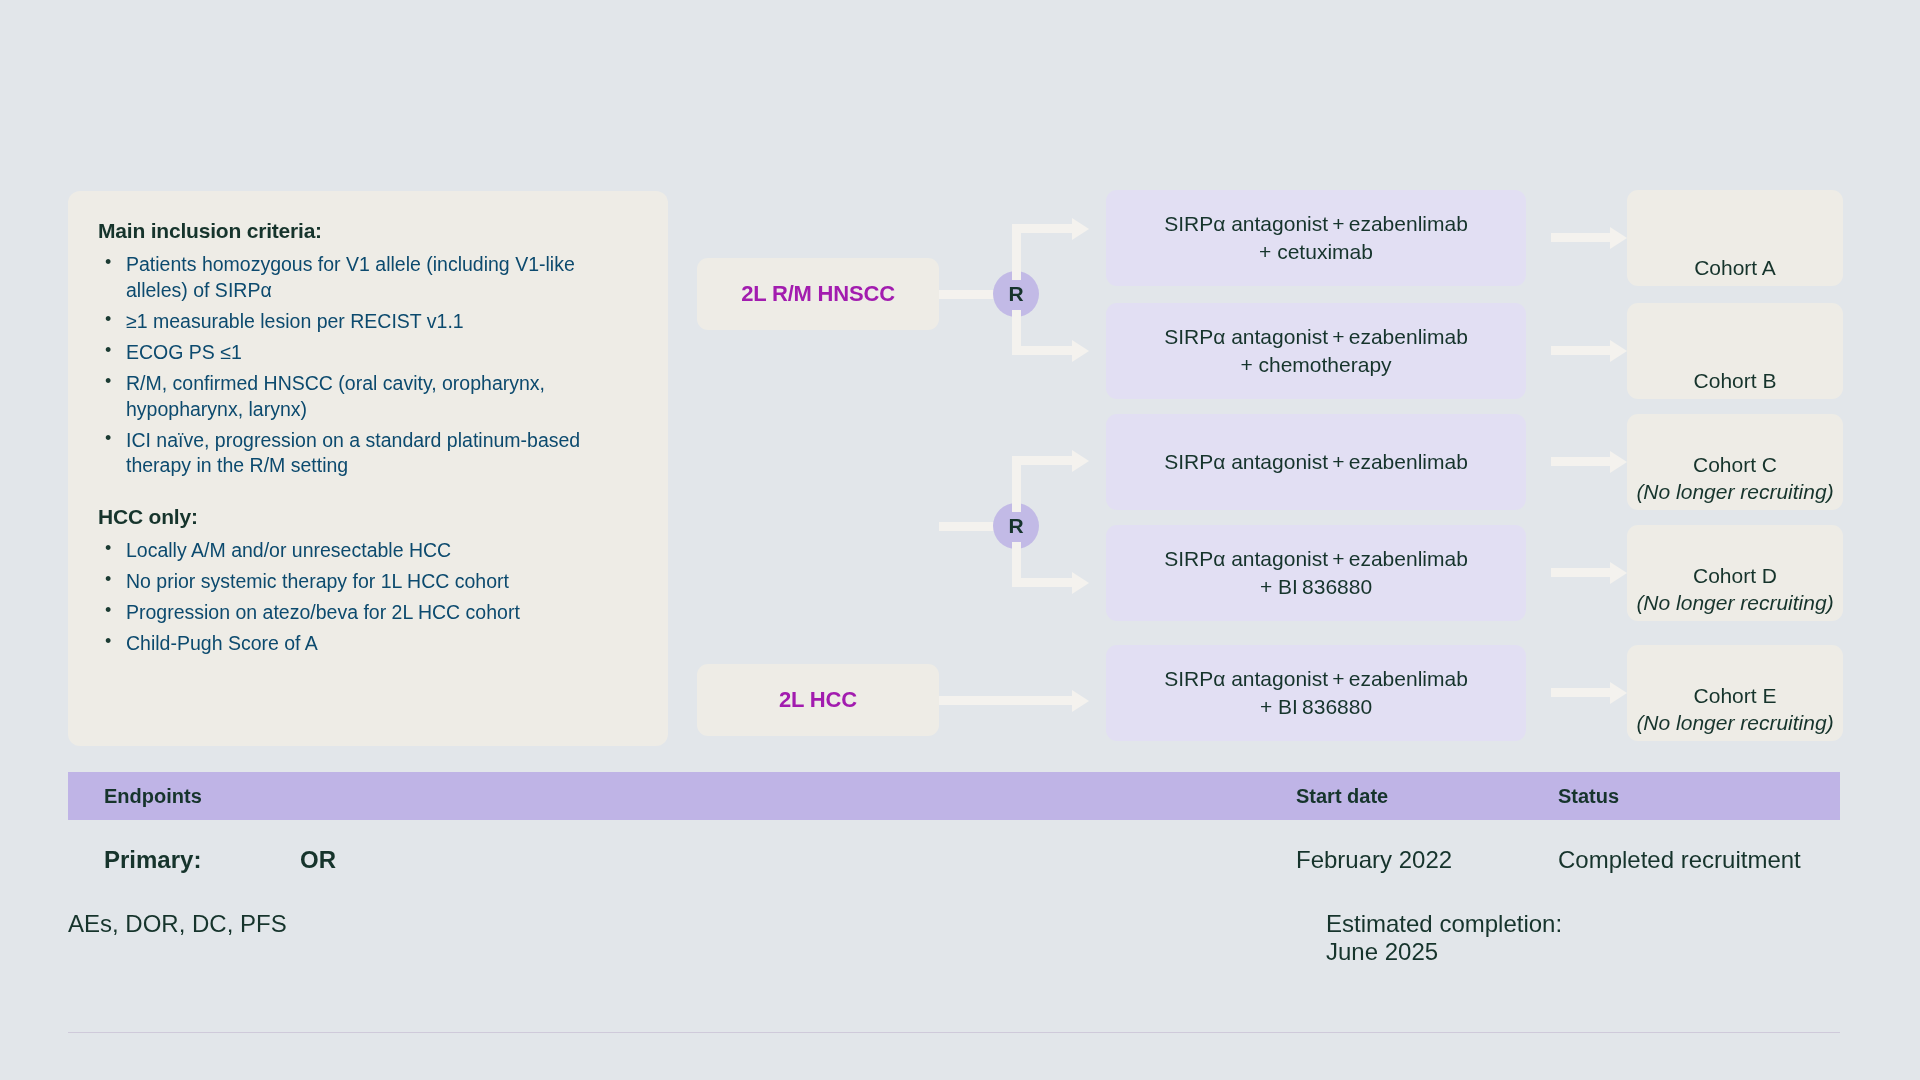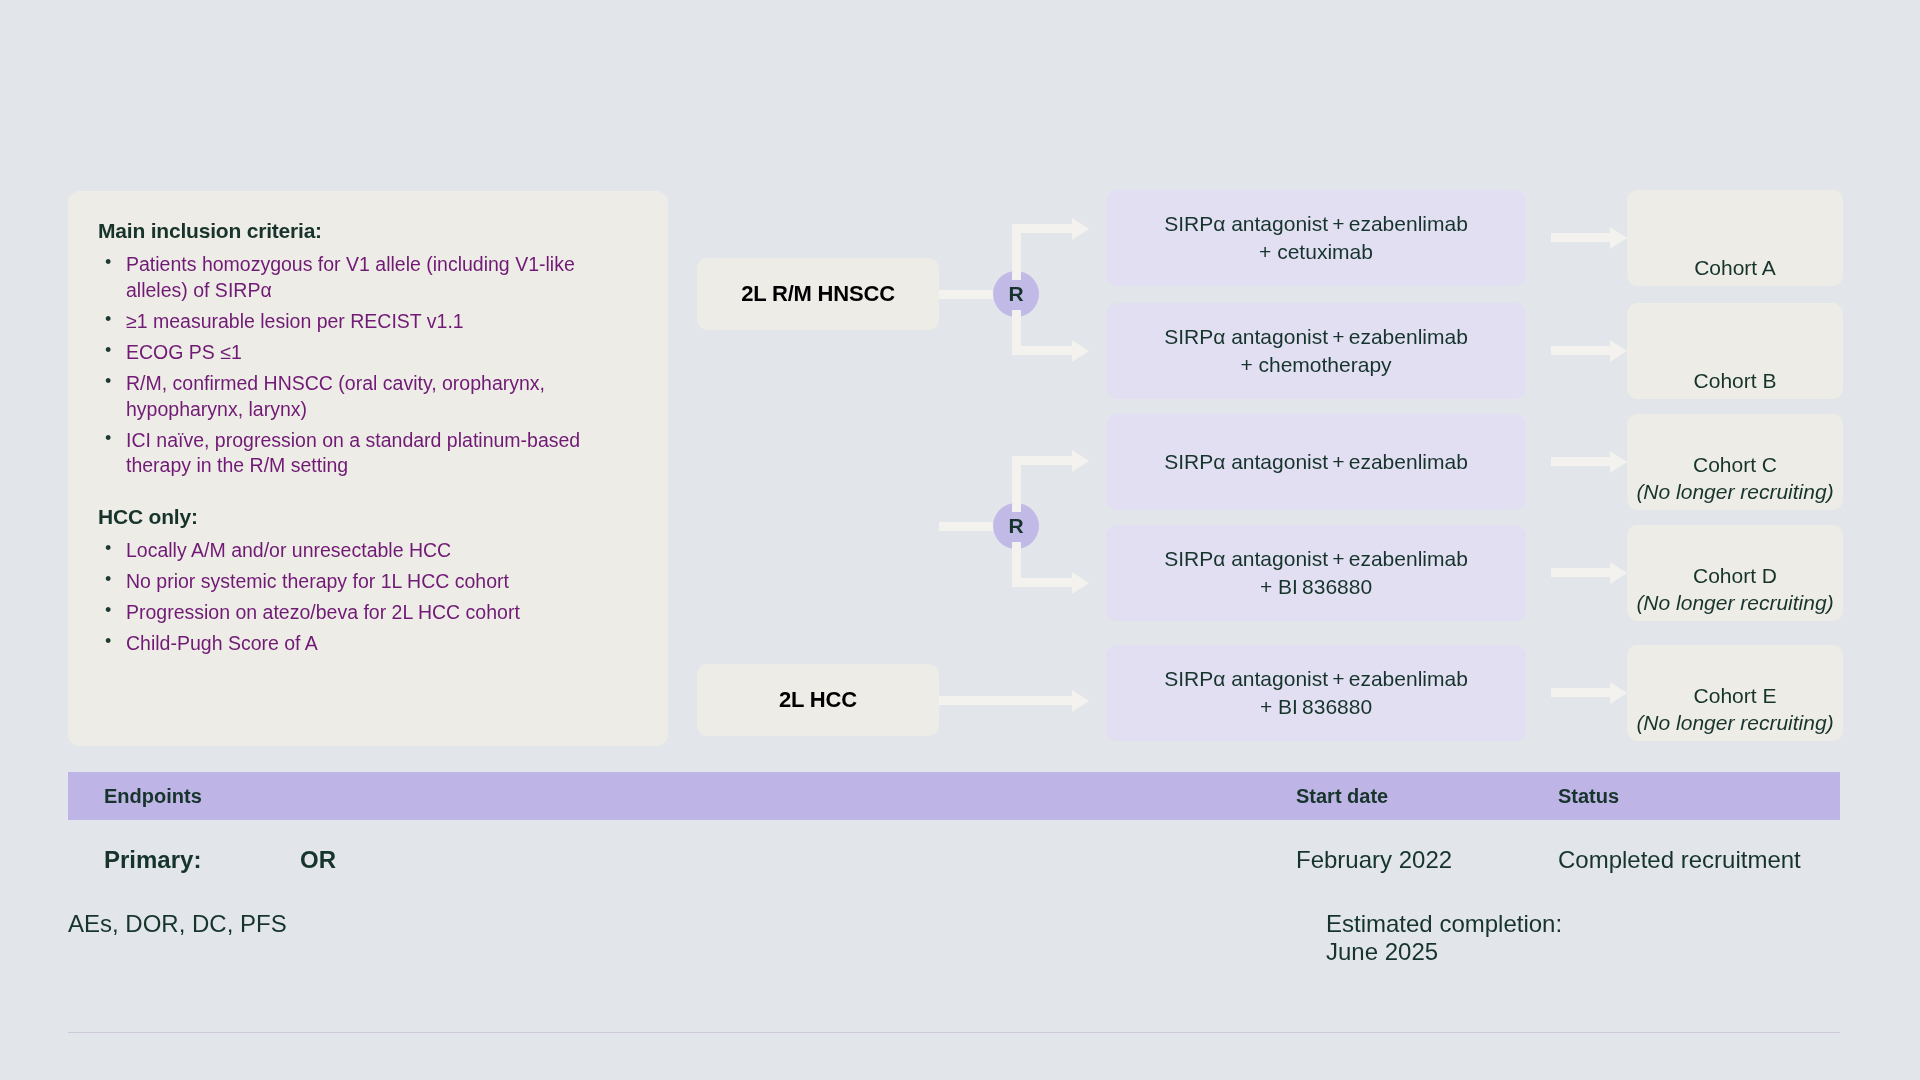--- a/index.html
+++ b/index.html
@@ -45,21 +45,21 @@
     list-style: none;
     margin: 0;
     padding: 0;
   }
   .crit-list li {
     position: relative;
     padding-left: 28px;
     font-size: 19.5px;
     line-height: 1.33;
     margin-bottom: 5px;
-    color: #701a75;
+    color: #0c4a6e;
   }
   .crit-list li::before {
     content: "\2022";
     position: absolute;
     left: 7px;
     top: -1px;
     font-size: 18px;
     color: #1b3b33;
   }
 
@@ -68,21 +68,21 @@
 
   .pop-box {
     position: absolute;
     background: #eeece6;
     border-radius: 11px;
     display: flex;
     align-items: center;
     justify-content: center;
     font-size: 22px;
     font-weight: bold;
-    color: #000000;
+    color: #a21caf;
     letter-spacing: -0.2px;
     box-sizing: border-box;
   }
 
   .tx-box {
     position: absolute;
     background: #e2dff3;
     border-radius: 11px;
     display: flex;
     align-items: center;

